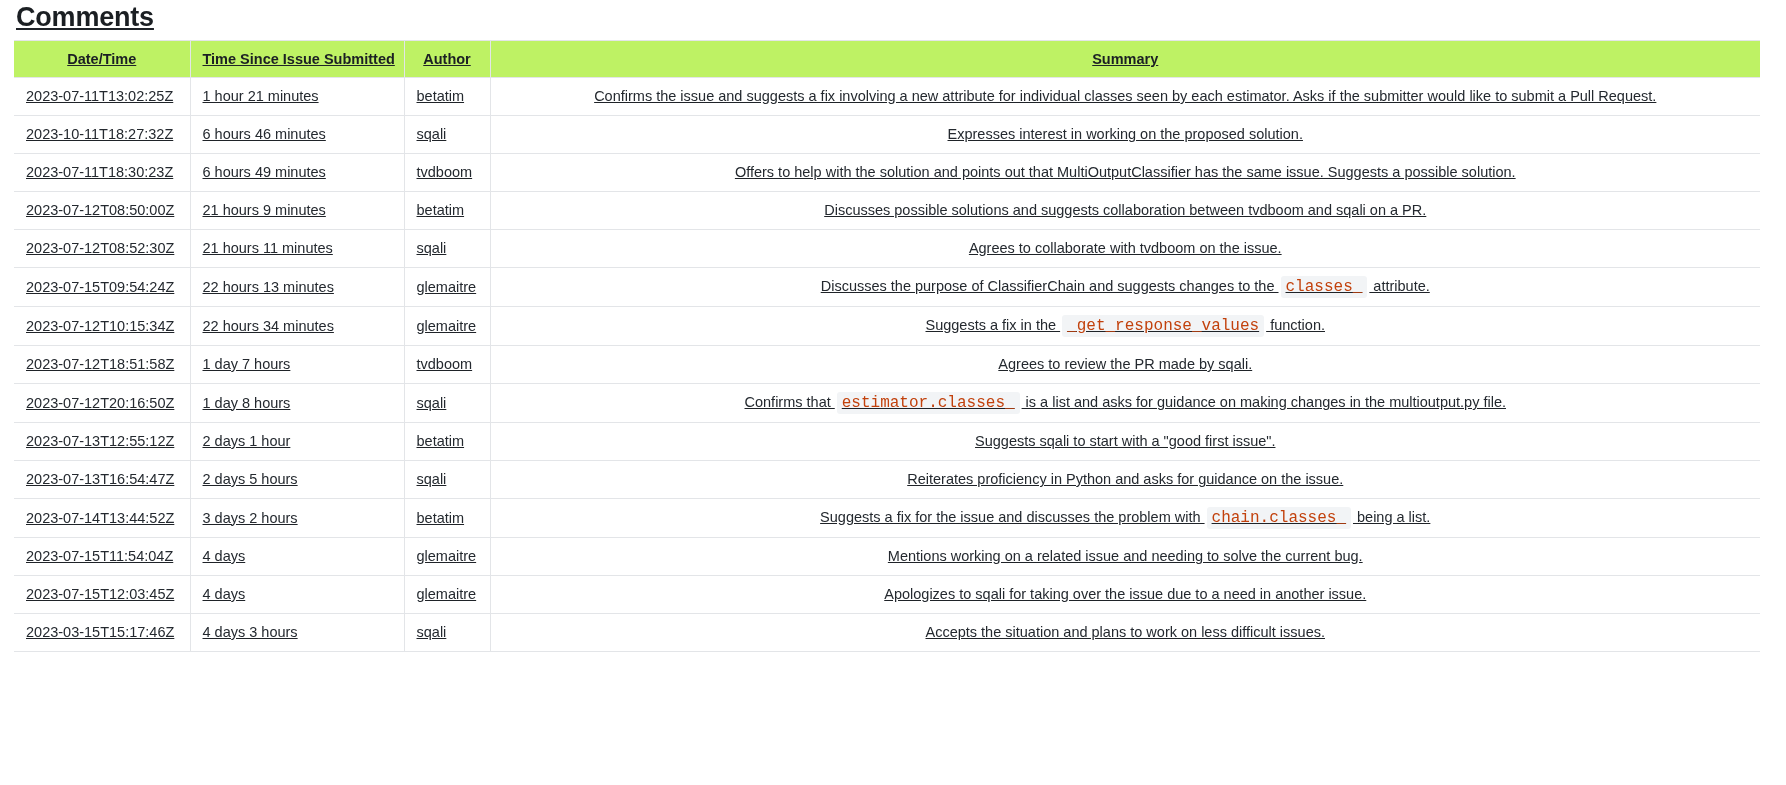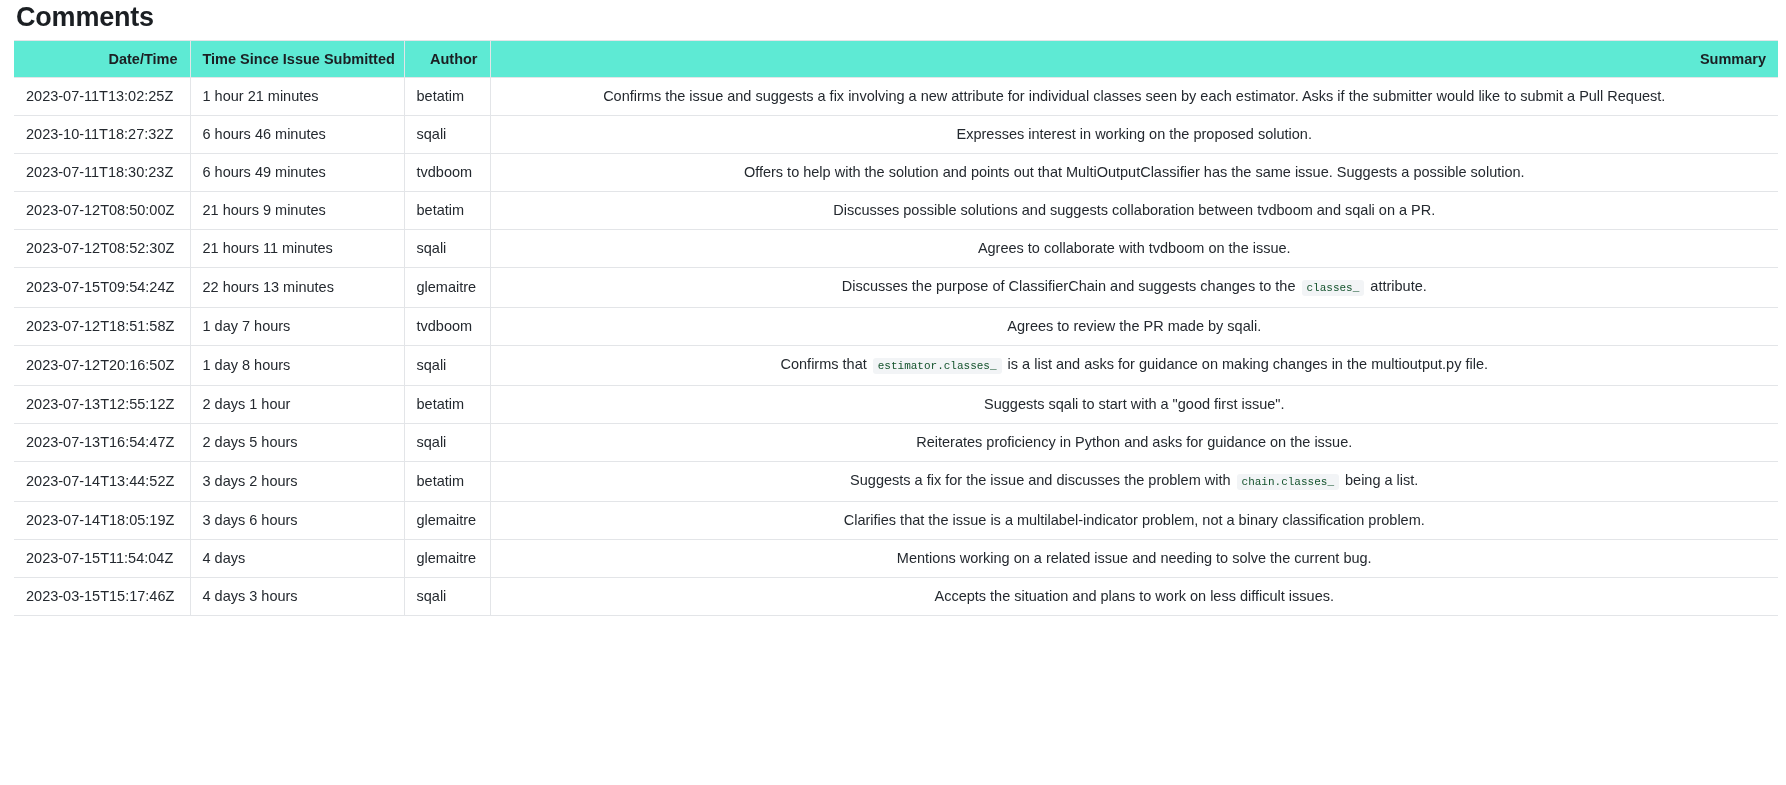--- a/index.html
+++ b/index.html
@@ -10,21 +10,22 @@
     background: #ffffff;
   }
   body {
     width: 1786px;
     height: 785px;
     font-family: "Liberation Sans", sans-serif;
     color: #1f2328;
     overflow: hidden;
   }
   .page {
-    padding: 0 8px 0 14px;
+    padding: 0 26px 0 14px;
+    text-decoration: underline;
   }
   .page-title {
     font-size: 27px;
     font-weight: bold;
     letter-spacing: -0.2px;
     color: #1b1f23;
     margin: 0;
     padding: 0 0 6px 2px;
     line-height: 34px;
   }
@@ -32,29 +33,29 @@
     width: 100%;
   }
   table.comments-table {
     width: 100%;
     border-collapse: collapse;
     border-spacing: 0;
     font-size: 14.5px;
     table-layout: fixed;
   }
   table.comments-table thead th {
-    text-align: right;
+    text-align: center;
     font-weight: bold;
     font-size: 14.5px;
     color: #1b1f23;
     padding: 10px 12px 10px 12px;
     border: 1px solid #e3e5e8;
     border-left: none;
     border-right: 1px solid #e3e5e8;
-    background: #5eead4;
+    background: #bef264;
     white-space: nowrap;
     vertical-align: middle;
     height: 36px;
   }
   table.comments-table thead th:last-child {
     border-right: none;
   }
   table.comments-table tbody td {
     padding: 10px 12px 10px 12px;
     border: 1px solid #e3e5e8;
@@ -75,22 +76,22 @@
   table.comments-table tbody tr:last-child td {
     border-bottom: 1px solid #e3e5e8;
   }
   .col-datetime   { width: 176px; }
   .col-since      { width: 214px; }
   .col-author     { width: 86px; }
   .col-summary    { width: auto; }
 
   code.inline-code {
     font-family: "Liberation Mono", "DejaVu Sans Mono", monospace;
-    font-size: 11px;
-    color: #14532d;
+    font-size: 16px;
+    color: #c2410c;
     background: #f2f4f6;
     border-radius: 3px;
     padding: 2px 5px;
     margin: 0 2px;
     white-space: pre;
   }
 </style>
 </head>
 <body>
 
@@ -145,20 +146,26 @@
             <td>sqali</td>
             <td><span>Agrees to collaborate with tvdboom on the issue.</span></td>
           </tr>
           <tr>
             <td>2023-07-15T09:54:24Z</td>
             <td>22 hours 13 minutes</td>
             <td>glemaitre</td>
             <td><span>Discusses the purpose of ClassifierChain and suggests changes to the </span><code class="inline-code">classes_</code><span> attribute.</span></td>
           </tr>
           <tr>
+            <td>2023-07-12T10:15:34Z</td>
+            <td>22 hours 34 minutes</td>
+            <td>glemaitre</td>
+            <td><span>Suggests a fix in the </span><code class="inline-code">_get_response_values</code><span> function.</span></td>
+          </tr>
+          <tr>
             <td>2023-07-12T18:51:58Z</td>
             <td>1 day 7 hours</td>
             <td>tvdboom</td>
             <td><span>Agrees to review the PR made by sqali.</span></td>
           </tr>
           <tr>
             <td>2023-07-12T20:16:50Z</td>
             <td>1 day 8 hours</td>
             <td>sqali</td>
             <td><span>Confirms that </span><code class="inline-code">estimator.classes_</code><span> is a list and asks for guidance on making changes in the multioutput.py file.</span></td>
@@ -175,30 +182,30 @@
             <td>sqali</td>
             <td><span>Reiterates proficiency in Python and asks for guidance on the issue.</span></td>
           </tr>
           <tr>
             <td>2023-07-14T13:44:52Z</td>
             <td>3 days 2 hours</td>
             <td>betatim</td>
             <td><span>Suggests a fix for the issue and discusses the problem with </span><code class="inline-code">chain.classes_</code><span> being a list.</span></td>
           </tr>
           <tr>
-            <td>2023-07-14T18:05:19Z</td>
-            <td>3 days 6 hours</td>
-            <td>glemaitre</td>
-            <td><span>Clarifies that the issue is a multilabel-indicator problem, not a binary classification problem.</span></td>
-          </tr>
-          <tr>
             <td>2023-07-15T11:54:04Z</td>
             <td>4 days</td>
             <td>glemaitre</td>
             <td><span>Mentions working on a related issue and needing to solve the current bug.</span></td>
+          </tr>
+          <tr>
+            <td>2023-07-15T12:03:45Z</td>
+            <td>4 days</td>
+            <td>glemaitre</td>
+            <td><span>Apologizes to sqali for taking over the issue due to a need in another issue.</span></td>
           </tr>
           <tr>
             <td>2023-03-15T15:17:46Z</td>
             <td>4 days 3 hours</td>
             <td>sqali</td>
             <td><span>Accepts the situation and plans to work on less difficult issues.</span></td>
           </tr>
         </tbody>
     </table>
   </div>

